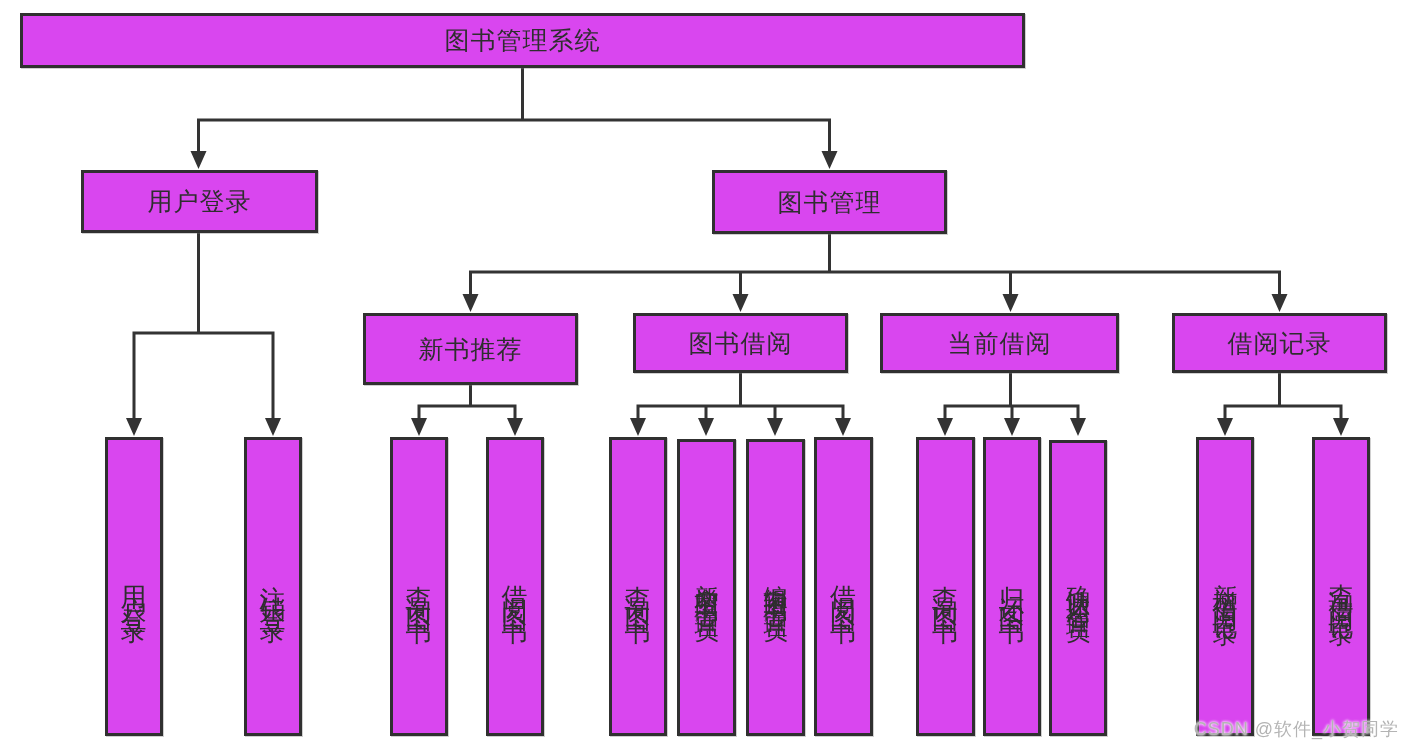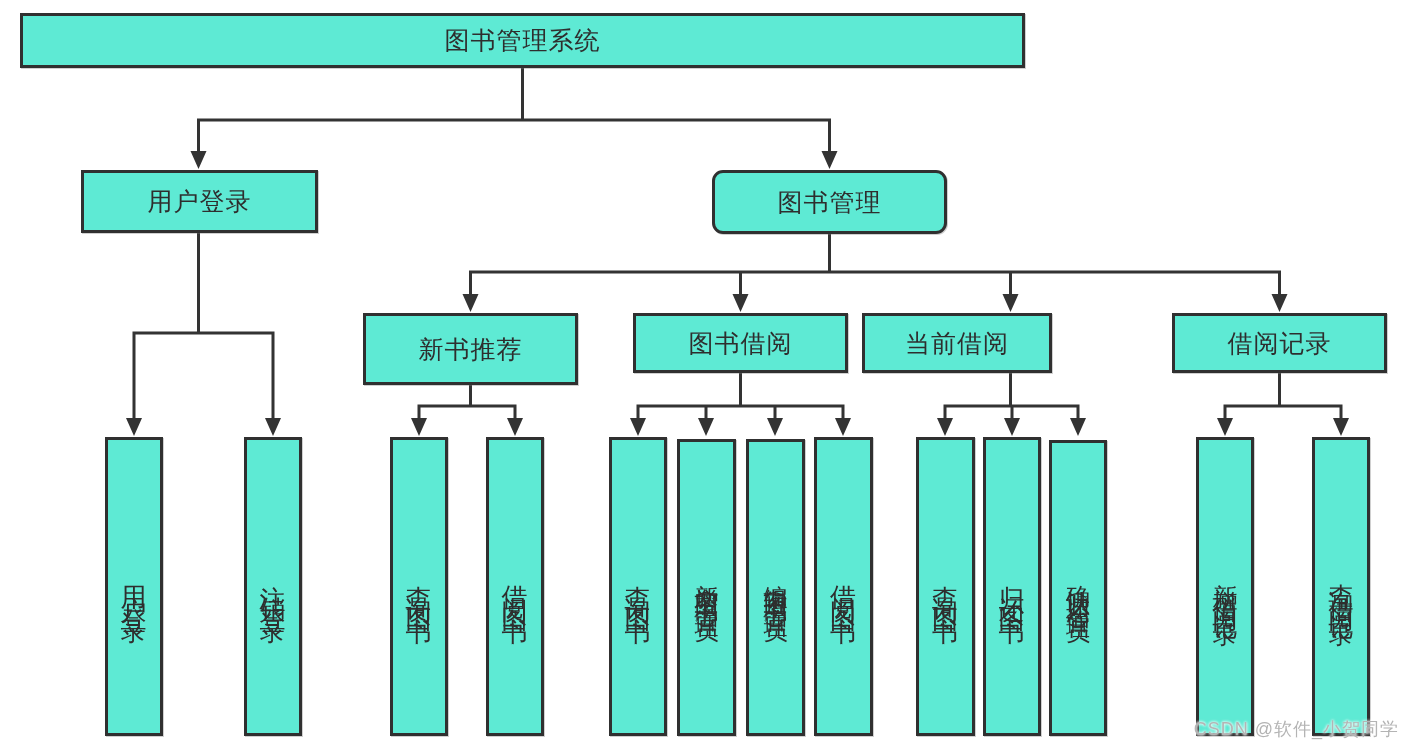--- a/index.html
+++ b/index.html
@@ -2,21 +2,21 @@
 <html><head>
 <meta charset="utf-8">
 <style>
   html,body{margin:0;padding:0;background:#fff;}
   .canvas{
     position:relative;width:1405px;height:747px;background:#ffffff;
     overflow:hidden;font-family:"Liberation Sans","DejaVu Sans",sans-serif;
   }
   .connectors{position:absolute;left:0;top:0;width:1405px;height:747px;}
   .box{
-    position:absolute;box-sizing:border-box;background:#5eead4;
+    position:absolute;box-sizing:border-box;background:#d946ef;
     border:3px solid #303030;display:flex;align-items:center;justify-content:center;
     box-shadow:1px 1px 0 rgba(120,120,120,.35);
   }
   .hlabel{font-size:25px;color:#2e2e2e;letter-spacing:1px;white-space:nowrap;}
   .vtext{
     writing-mode:vertical-rl;text-orientation:mixed;
     font-size:26px;letter-spacing:11px;color:#2e2e2e;line-height:1;
   }
   .med .vtext{font-size:25px;letter-spacing:8px;}
   .long .vtext{font-size:24px;letter-spacing:5px;}
@@ -86,31 +86,31 @@
              M1333 418 L1349 418 L1341 436 Z"></path>
   </svg>
 
   <div class="box" style="left:20px;top:13px;width:1005px;height:55px;">
     <span class="hlabel">图书管理系统</span>
   </div>
 
   <div class="box" style="left:81px;top:170px;width:237px;height:63px;">
     <span class="hlabel">用户登录</span>
   </div>
-  <div class="box" style="left:712px;top:170px;width:235px;height:64px;border-radius:11px;">
+  <div class="box" style="left:712px;top:170px;width:235px;height:64px;">
     <span class="hlabel">图书管理</span>
   </div>
 
   <div class="box" style="left:363px;top:313px;width:215px;height:72px;">
     <span class="hlabel">新书推荐</span>
   </div>
   <div class="box" style="left:633px;top:313px;width:215px;height:60px;">
     <span class="hlabel">图书借阅</span>
   </div>
-  <div class="box" style="left:862px;top:313px;width:190px;height:60px;">
+  <div class="box" style="left:880px;top:313px;width:239px;height:60px;">
     <span class="hlabel">当前借阅</span>
   </div>
   <div class="box" style="left:1172px;top:313px;width:215px;height:60px;">
     <span class="hlabel">借阅记录</span>
   </div>
 
   <div class="box vbox" style="left:105px;top:437px;width:58px;height:299px;">
     <span class="vtext">用户登录</span>
   </div>
   <div class="box vbox" style="left:244px;top:437px;width:58px;height:299px;">

